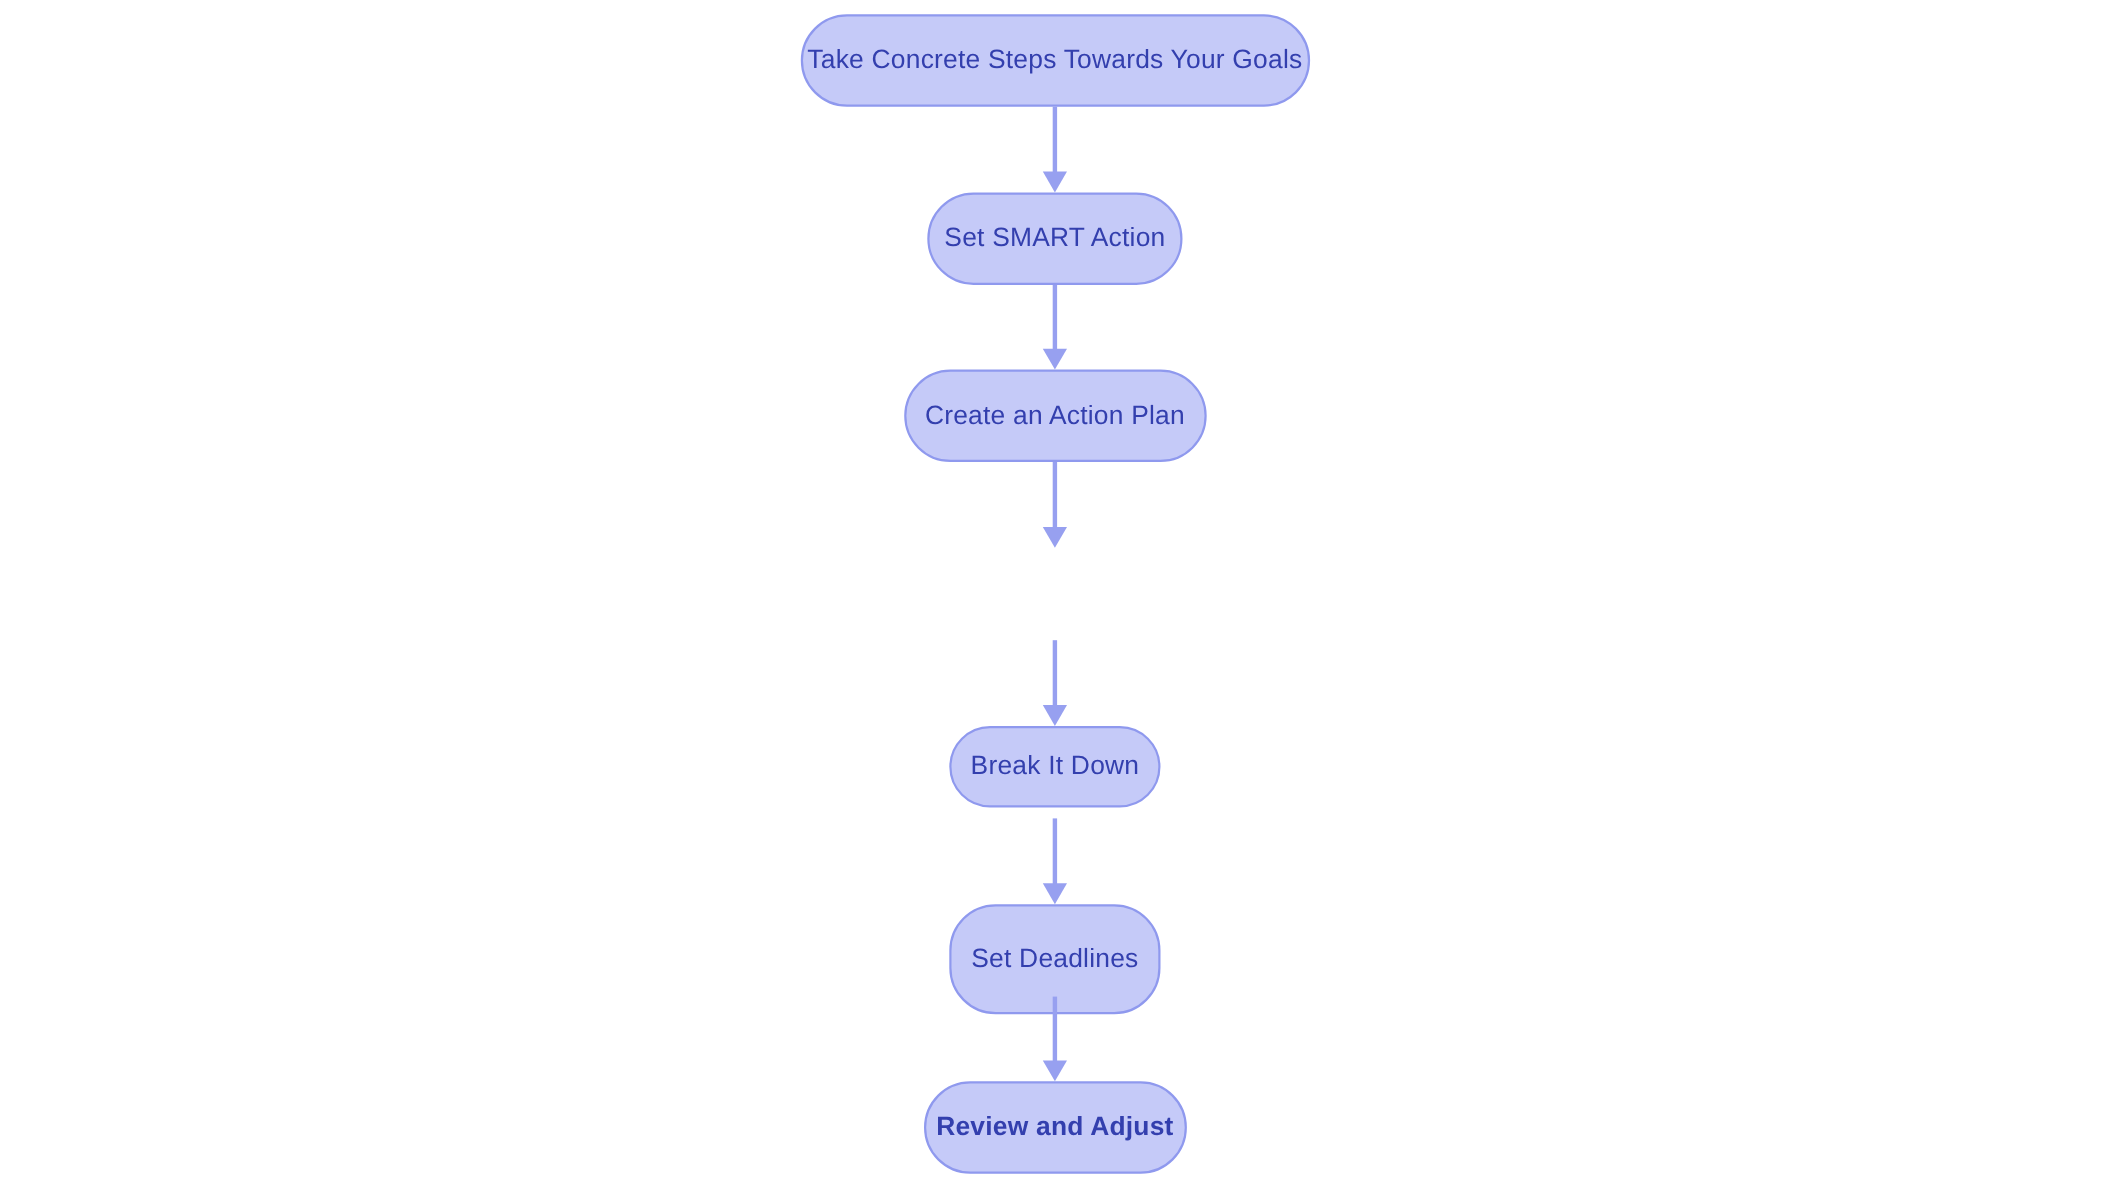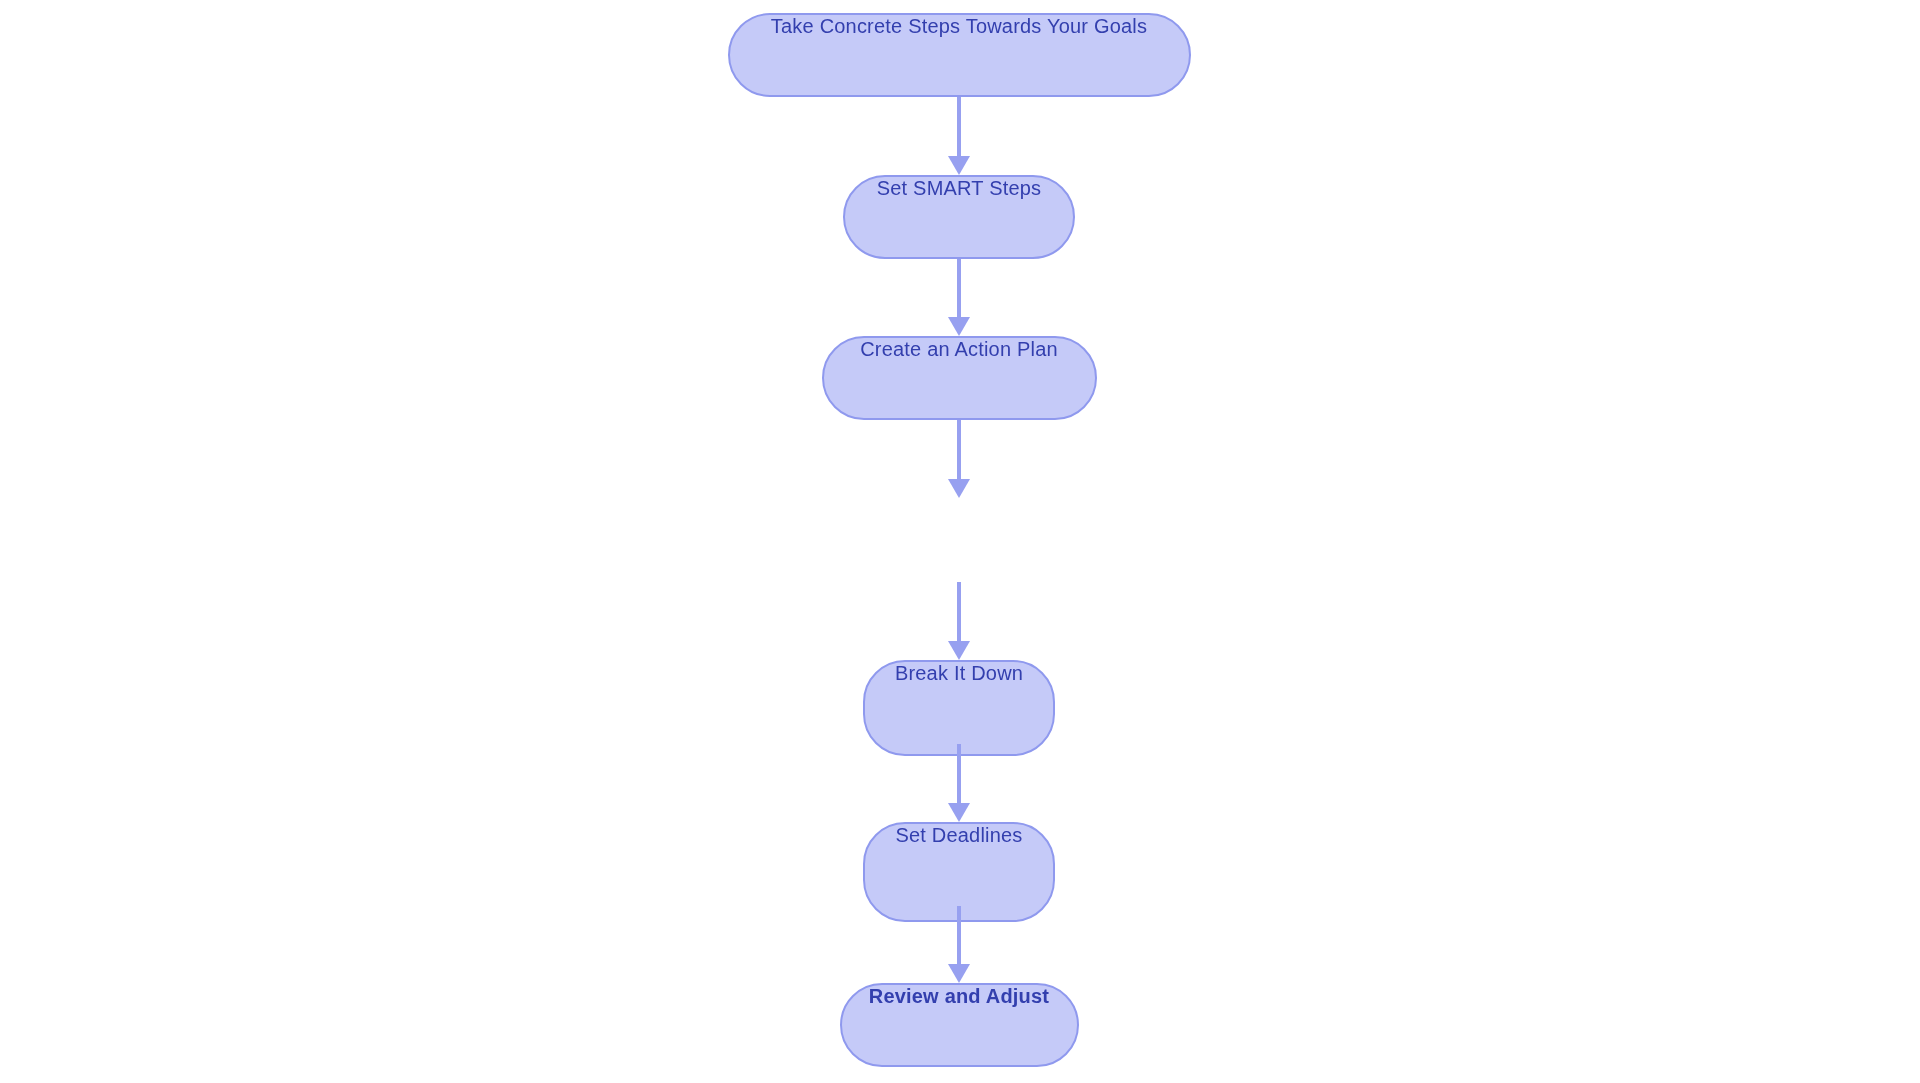--- a/index.html
+++ b/index.html
@@ -14,27 +14,28 @@
     overflow: hidden;
   }
   .canvas {
     position: relative;
     width: 1920px;
     height: 1083px;
   }
   .node {
     position: absolute;
     display: flex;
+    align-items: center;
     justify-content: center;
     box-sizing: border-box;
     border-radius: 42px;
     border: 2px solid var(--node-border, #8f99ee);
     background: var(--node-fill, #c5caf8);
     color: var(--node-text, #333fae);
-    font-size: 20px;
+    font-size: 24px;
     letter-spacing: 0.2px;
     white-space: nowrap;
   }
   .node-label {
     display: inline-block;
   }
   .arrow {
     position: absolute;
   }
   .arrow-line {
@@ -51,26 +52,26 @@
   }
 </style>
 </head>
 <body style="background: rgb(255, 255, 255);">
 
 <div class="canvas" id="canvas">
     <div class="node" style="left: 727.5px; top: 13px; width: 463px; height: 84px;">
     <span class="node-label">Take Concrete Steps Towards Your Goals</span>
   </div>
     <div class="node" style="left: 843px; top: 175px; width: 232px; height: 84px;">
-    <span class="node-label">Set SMART Steps</span>
+    <span class="node-label">Set SMART Action</span>
   </div>
     <div class="node" style="left: 821.5px; top: 336px; width: 275px; height: 84px;">
     <span class="node-label">Create an Action Plan</span>
   </div>
-    <div class="node" style="left: 863px; top: 660px; width: 192px; height: 96px;">
+    <div class="node" style="left: 863px; top: 660px; width: 192px; height: 74px;">
     <span class="node-label">Break It Down</span>
   </div>
     <div class="node" style="left: 863px; top: 822px; width: 192px; height: 100px;">
     <span class="node-label">Set Deadlines</span>
   </div>
     <div class="node" style="left: 839.5px; top: 983px; width: 239px; height: 84px; font-weight: bold;">
     <span class="node-label">Review and Adjust</span>
   </div>
     <div class="arrow" style="left: 948px; top: 97px; width: 22px; height: 78px;">
     <div class="arrow-line" style="left: 9px; top: 0px; width: 4px; height: 62px;"></div>

